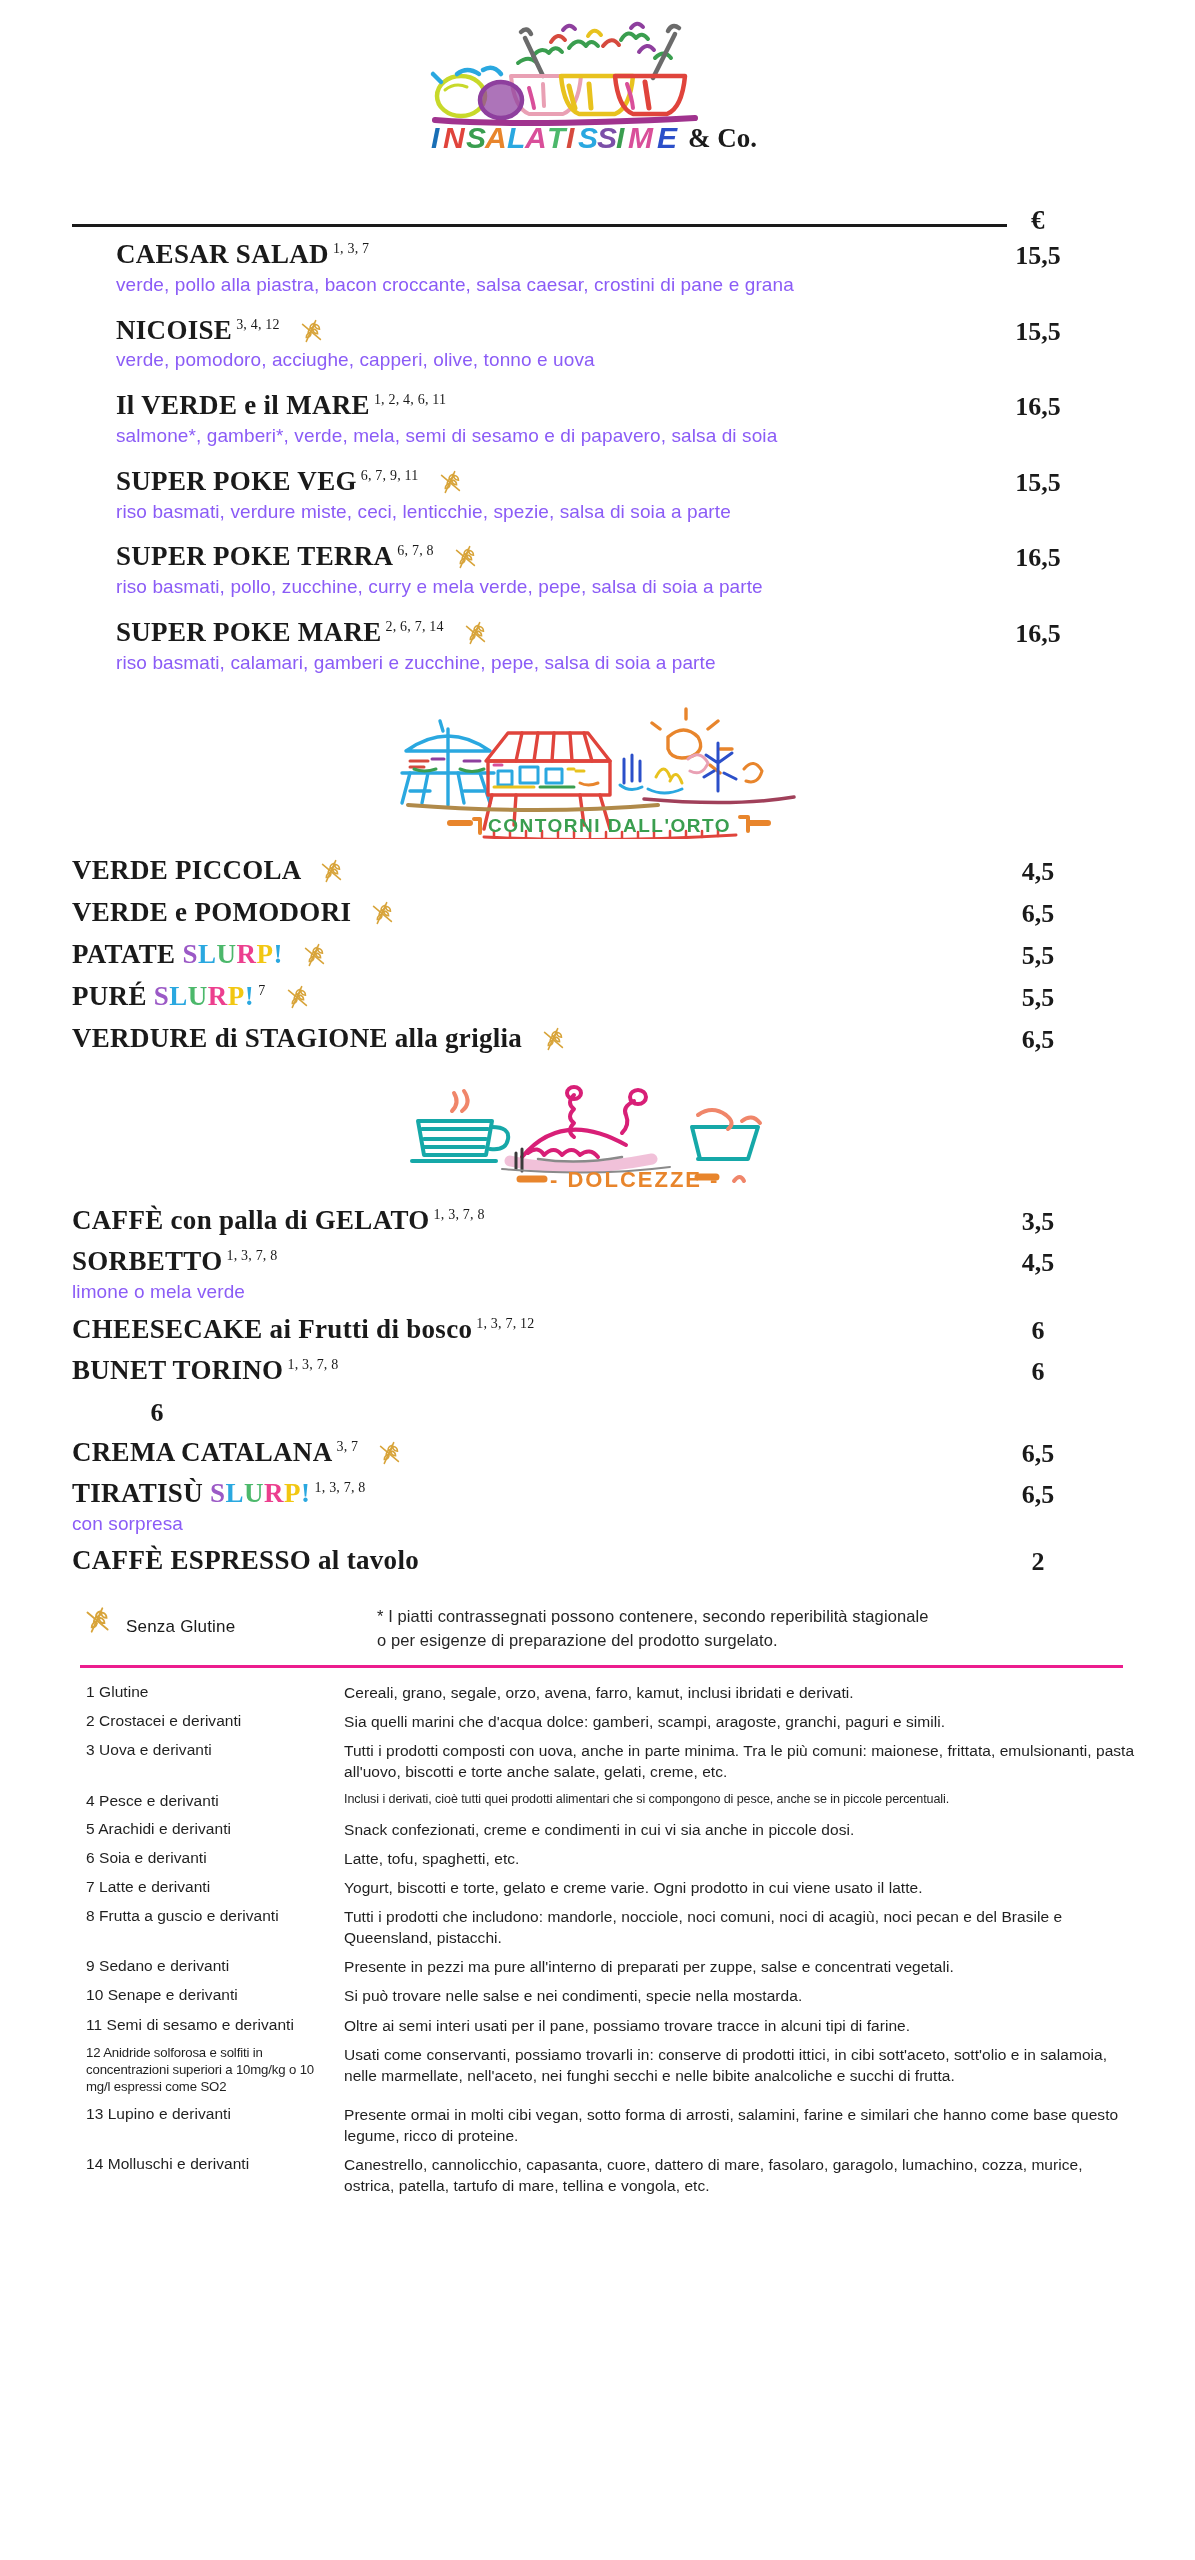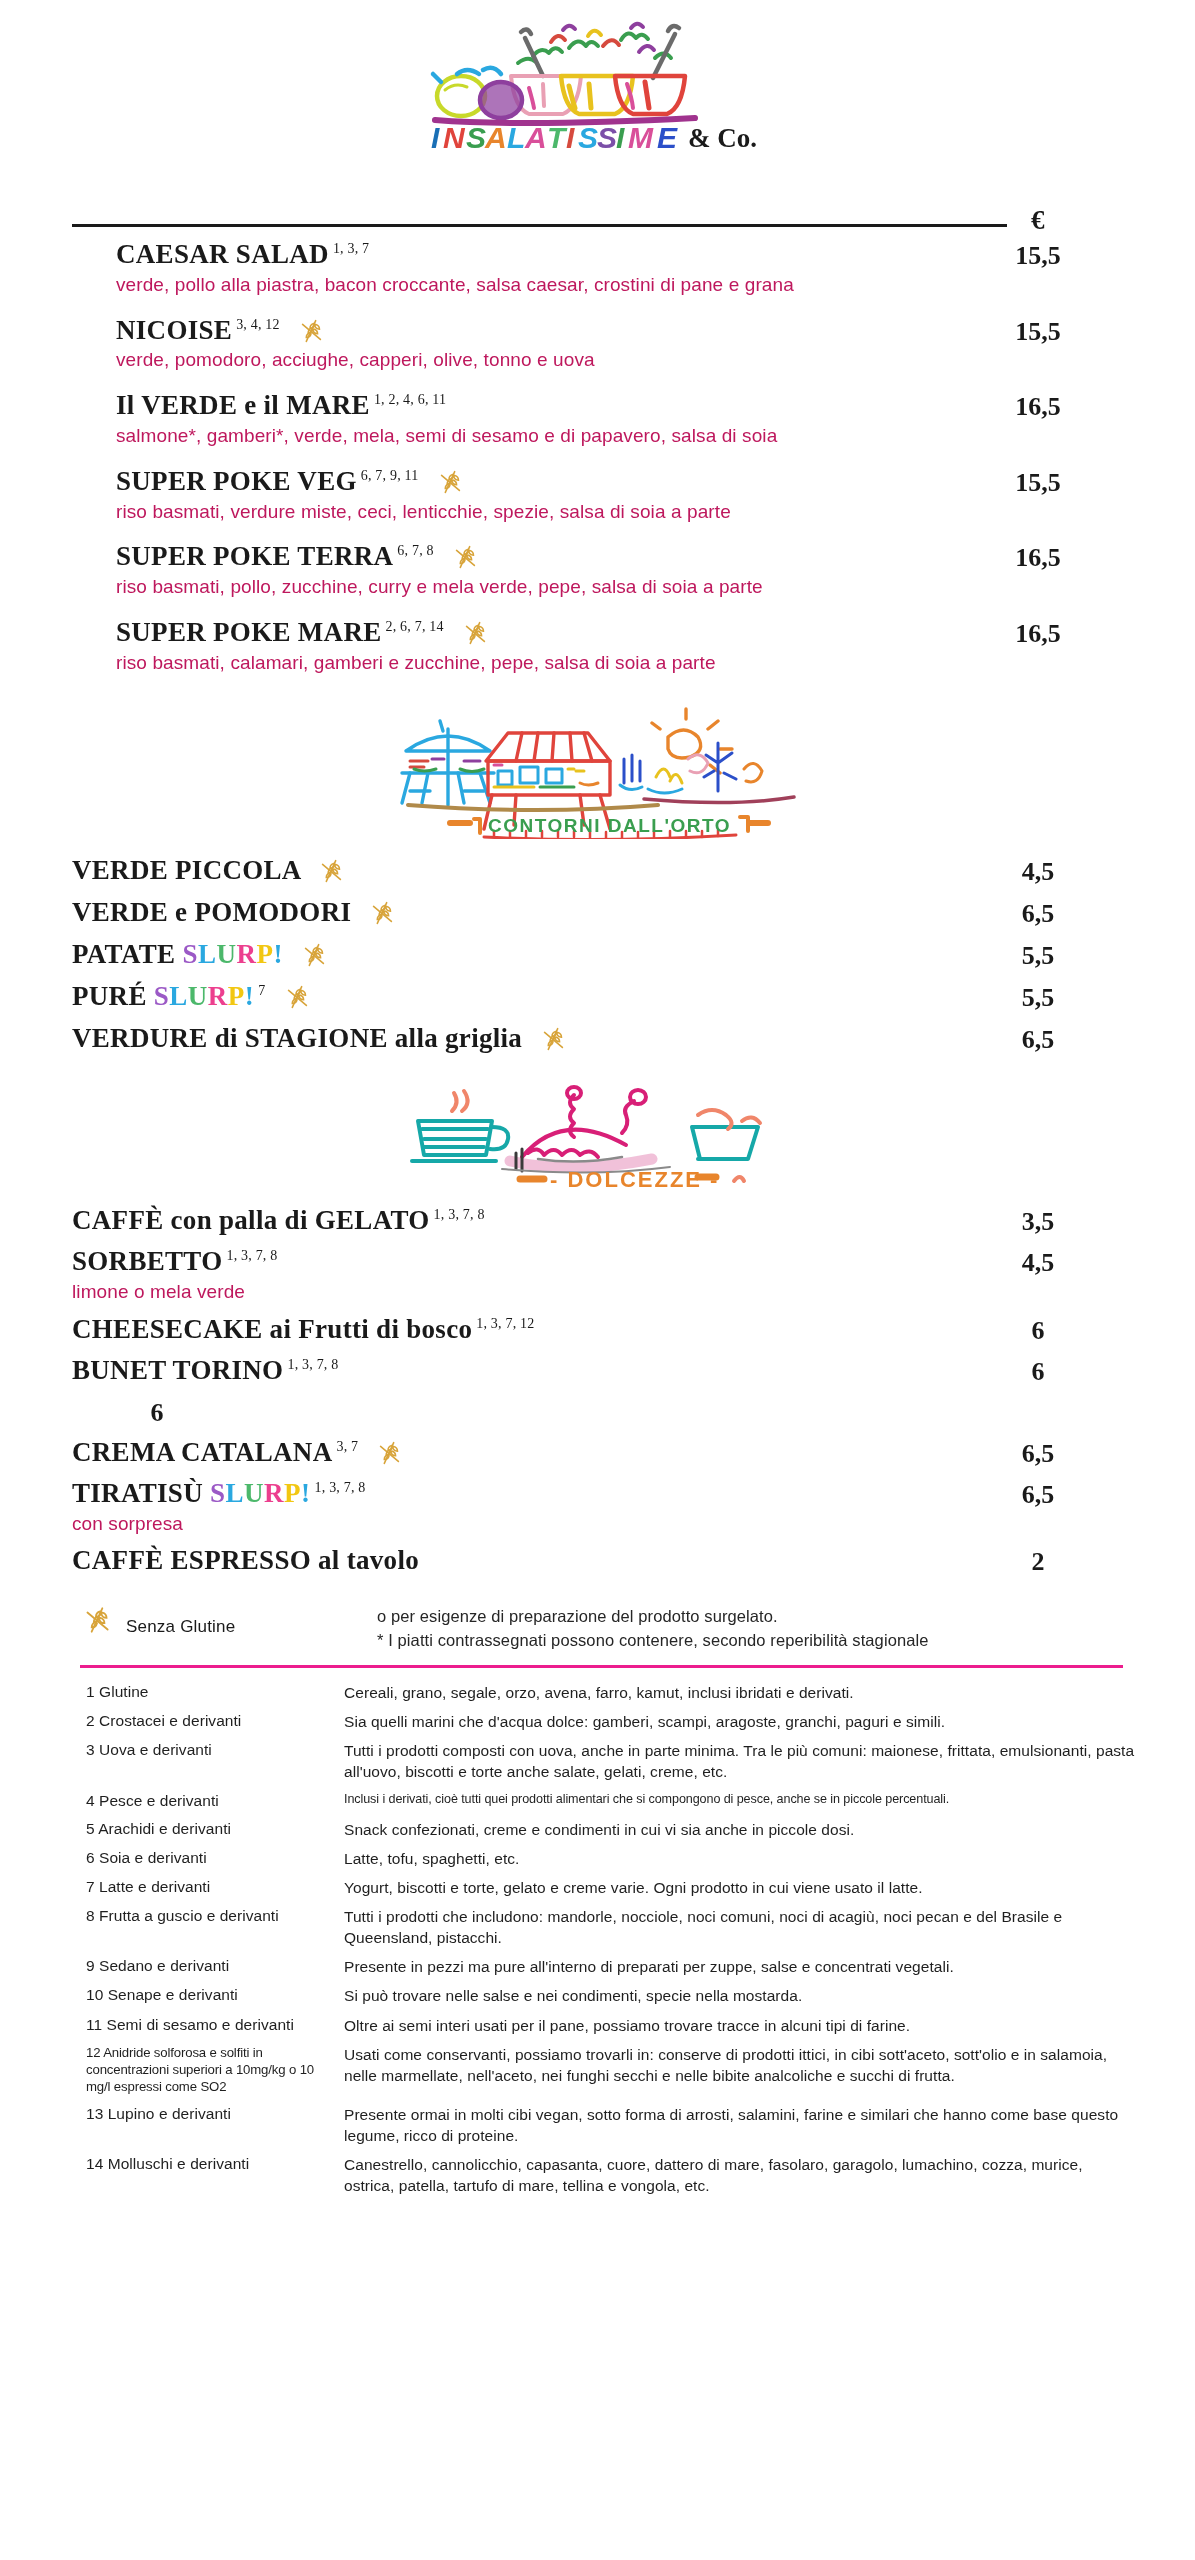--- a/index.html
+++ b/index.html
@@ -36,21 +36,21 @@
     font-size:26px; letter-spacing:0px; padding-top:2px; white-space:nowrap;
   }
   .dish {
     font-family:"Liberation Serif", serif; font-weight:700;
     font-size:27px; letter-spacing:.3px; line-height:1.18;
     white-space:nowrap;
   }
   .dish .num { font-size:14px; font-weight:400; vertical-align:super; letter-spacing:.2px; margin-left:4px; }
   .desc {
     font-family:"Liberation Sans", sans-serif; font-weight:400;
-    font-size:19px; letter-spacing:.1px; line-height:1.3; color:#be185d;
+    font-size:19px; letter-spacing:.1px; line-height:1.3; color:#8b5cf6;
     margin-top:2px; white-space:nowrap;
   }
   .gf { display:inline-block; width:30px; height:30px; vertical-align:-7px; margin-left:9px; }
 
   
   .slurp { font-weight:700; letter-spacing:.5px; }
   .s1{color:#9b59c6;} .s2{color:#2aa8e0;} .s3{color:#4cb86b;}
   .s4{color:#ec3f8e;} .s5{color:#f2c712;} .s6{color:#2aa8e0;}
 
   .sec-salads .row { margin-bottom:17px;margin-left:44px; }
@@ -543,22 +543,22 @@
               <path d="M17 13 q-4 1-4 5 q4 0 5-4z"></path>
               <path d="M15 18 q-4 1-4 5 q4 0 5-4z"></path>
               <path d="M21 9 q4 1 4 5 q-4 0-5-4z"></path>
               <path d="M19 14 q4 1 4 5 q-4 0-5-4z"></path>
               <path d="M7 9 L26 25"></path>
             </g>
           </svg>
         <span>Senza Glutine</span>
       </div>
       <div class="note">
+        <div>* I piatti contrassegnati possono contenere, secondo reperibilità stagionale</div>
         <div>o per esigenze di preparazione del prodotto surgelato.</div>
-        <div>* I piatti contrassegnati possono contenere, secondo reperibilità stagionale</div>
       </div>
     </div>
 
     <div class="mag-rule"></div>
 
     <table class="allerg">
       <tbody>
         <tr>
             <td class="k">1 Glutine</td>
             <td class="v">Cereali, grano, segale, orzo, avena, farro, kamut, inclusi ibridati e derivati.</td>

